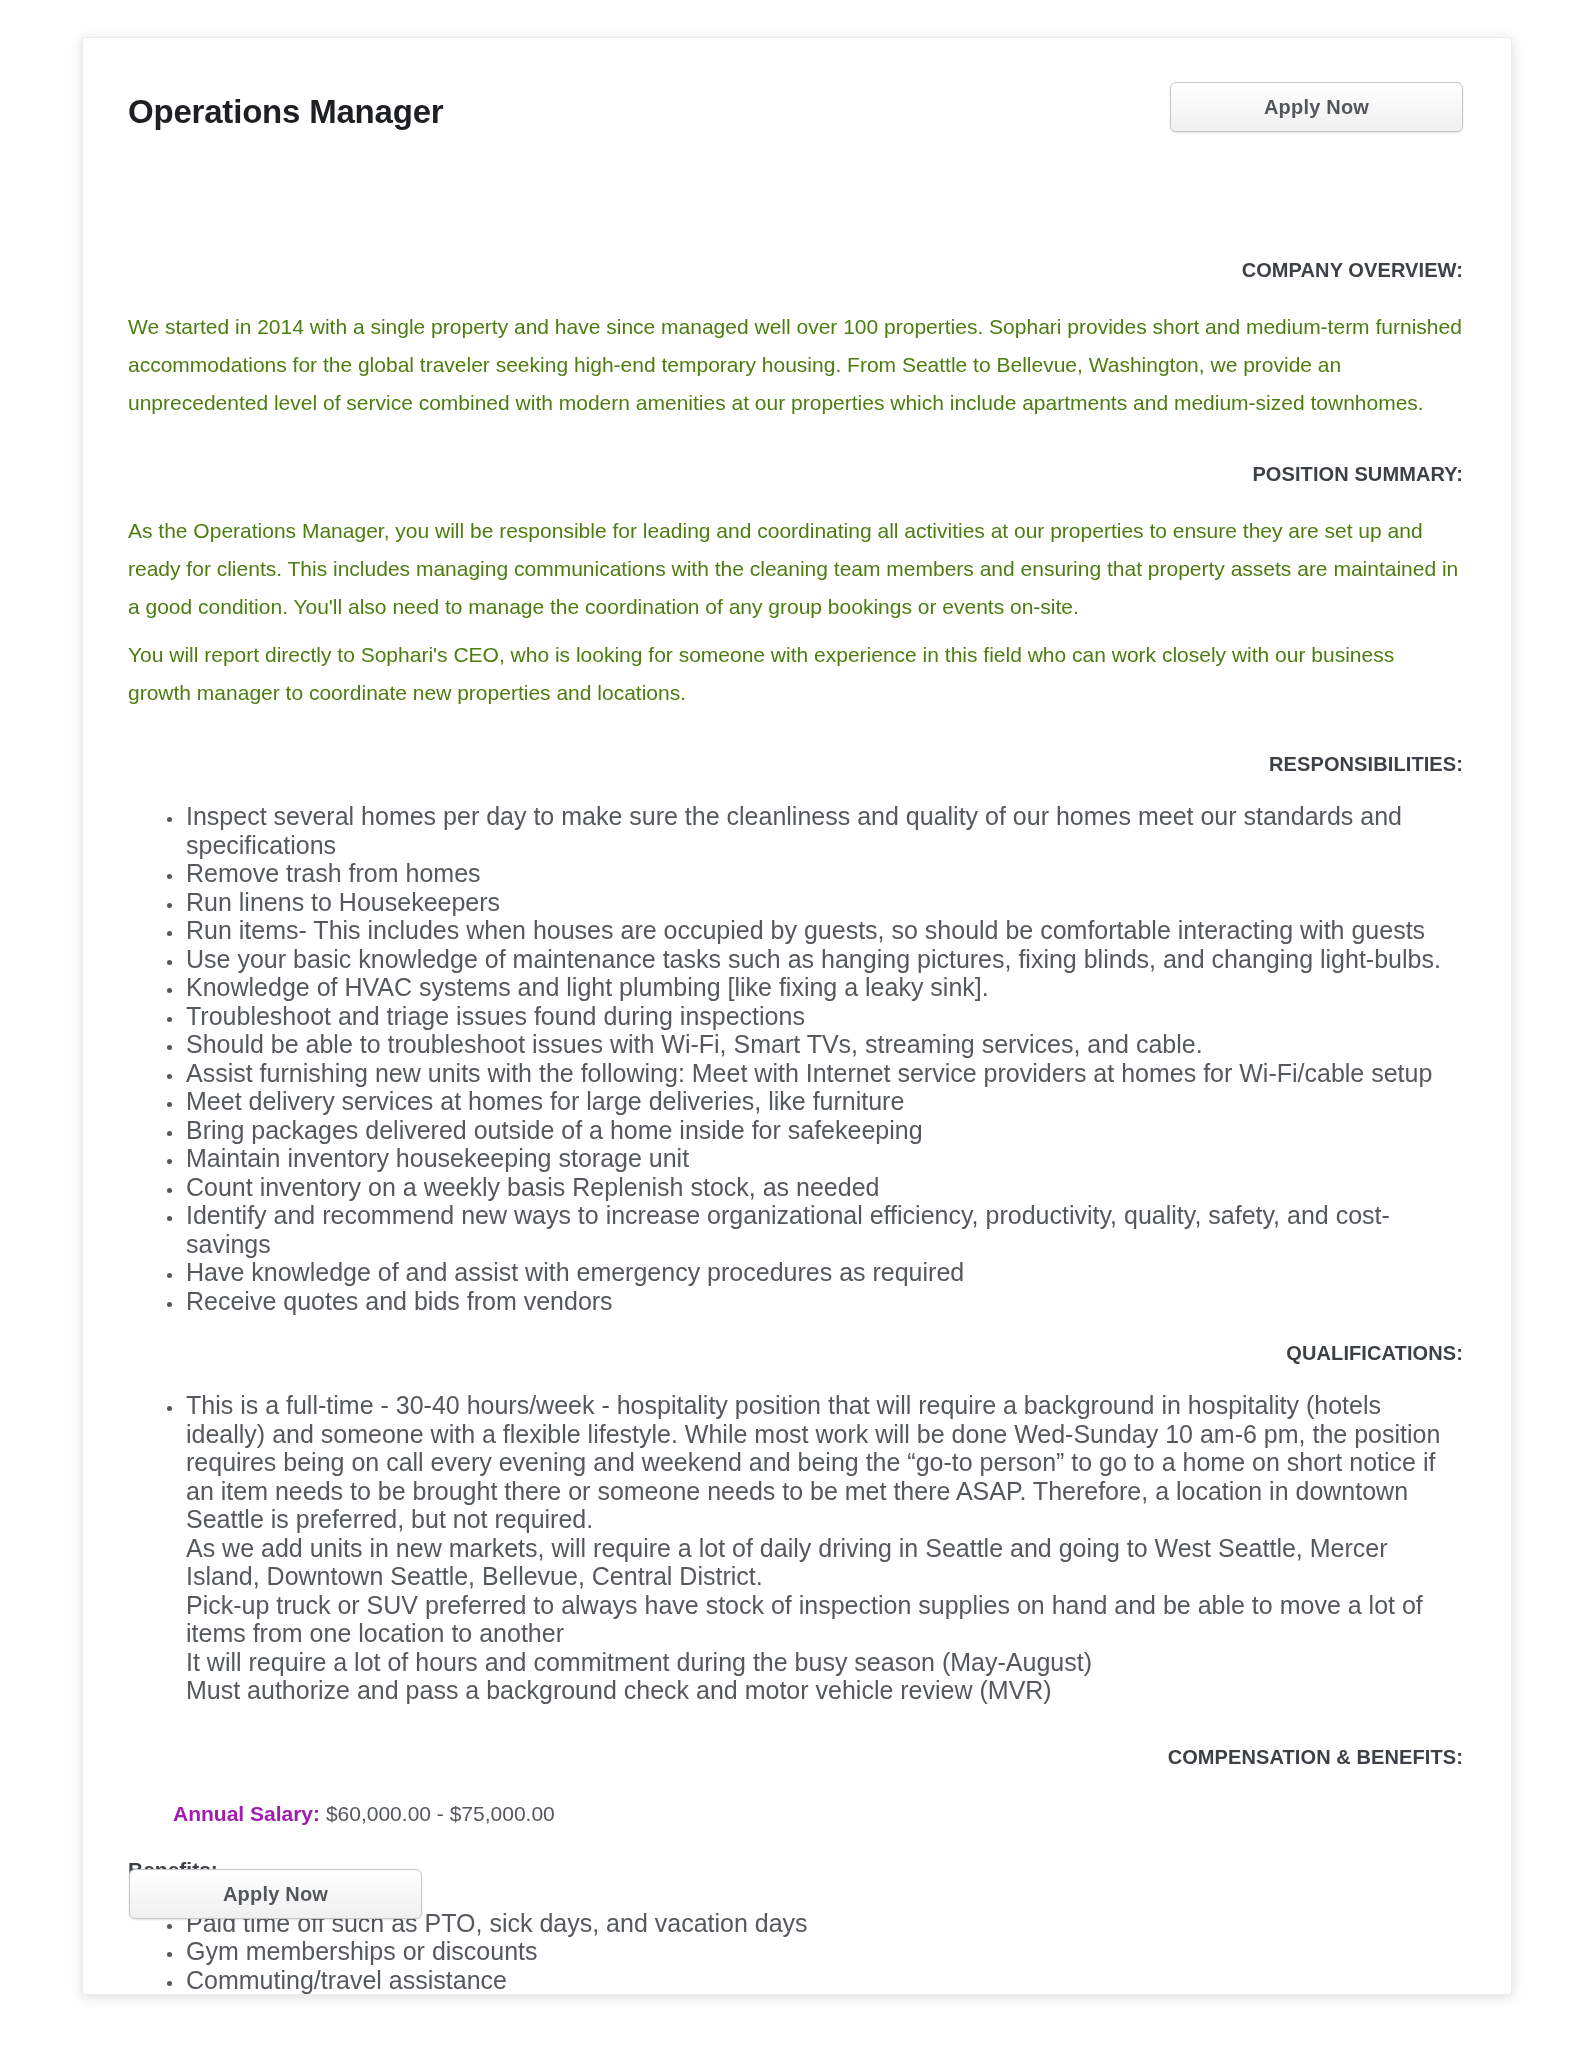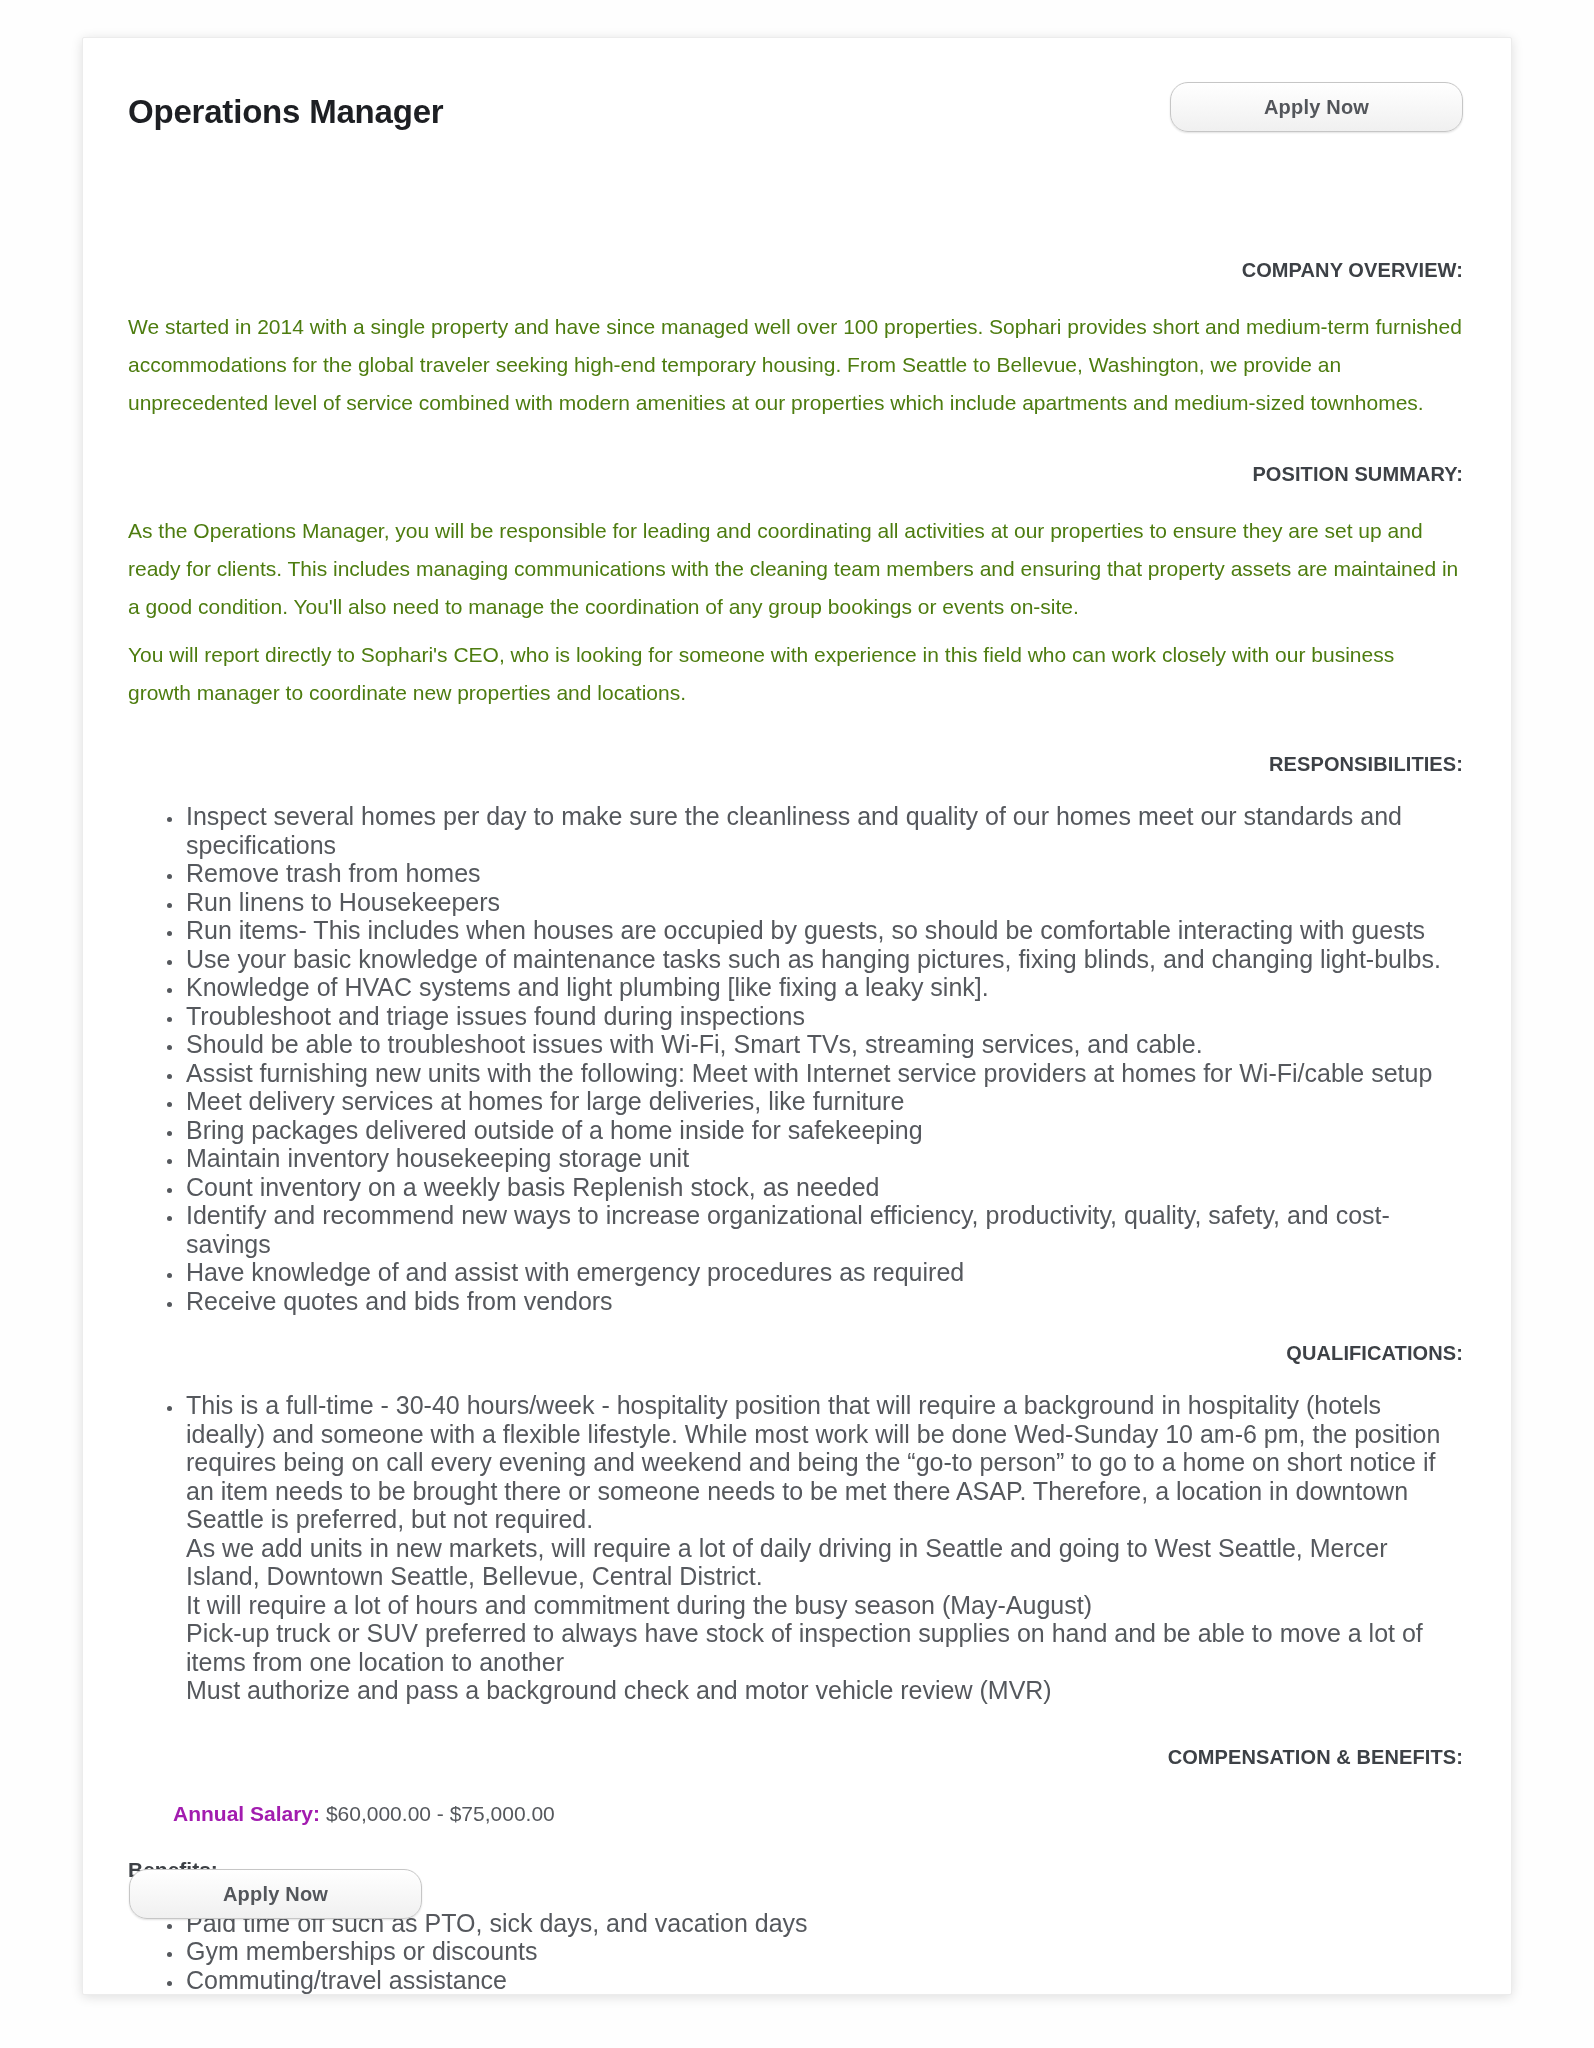--- a/index.html
+++ b/index.html
@@ -33,21 +33,21 @@
     font-size: 33px;
     line-height: 40px;
     font-weight: bold;
     color: #1d1f23;
     letter-spacing: -0.2px;
   }
   .apply-btn {
     width: 293px; height: 50px;
     box-sizing: border-box;
     border: 1px solid #c6c6c6;
-    border-radius: 18px;
+    border-radius: 6px;
     background: linear-gradient(#ffffff, #f0f0f0);
     box-shadow: 0 1px 2px rgba(0,0,0,0.12);
     color: #53565b;
     font-family: "Liberation Sans", sans-serif;
     font-size: 20px;
     font-weight: bold;
     letter-spacing: 0.2px;
     cursor: pointer;
   }
 
@@ -152,22 +152,22 @@
         <li>Receive quotes and bids from vendors</li>
       </ul>
     </div>
 
     <div class="section sec-qual">
       <h3 class="section-heading">QUALIFICATIONS:</h3>
       <ul class="bullets">
         <li>
           <span class="qual-line">This is a full-time - 30-40 hours/week - hospitality position that will require a background in hospitality (hotels ideally) and someone with a flexible lifestyle. While most work will be done Wed-Sunday 10 am-6 pm, the position requires being on call every evening and weekend and being the “go-to person” to go to a home on short notice if an item needs to be brought there or someone needs to be met there ASAP. Therefore, a location in downtown Seattle is preferred, but not required.</span>
           <span class="qual-line">As we add units in new markets, will require a lot of daily driving in Seattle and going to West Seattle, Mercer Island, Downtown Seattle, Bellevue, Central District.</span>
+          <span class="qual-line">Pick-up truck or SUV preferred to always have stock of inspection supplies on hand and be able to move a lot of items from one location to another</span>
           <span class="qual-line">It will require a lot of hours and commitment during the busy season (May-August)</span>
-          <span class="qual-line">Pick-up truck or SUV preferred to always have stock of inspection supplies on hand and be able to move a lot of items from one location to another</span>
           <span class="qual-line">Must authorize and pass a background check and motor vehicle review (MVR)</span>
         </li>
       </ul>
     </div>
 
     <div class="section sec-comp">
       <h3 class="section-heading">COMPENSATION &amp; BENEFITS:</h3>
       <p class="salary-line">
         <span class="salary-label">Annual Salary:</span>
         <span>$60,000.00 - $75,000.00</span>

